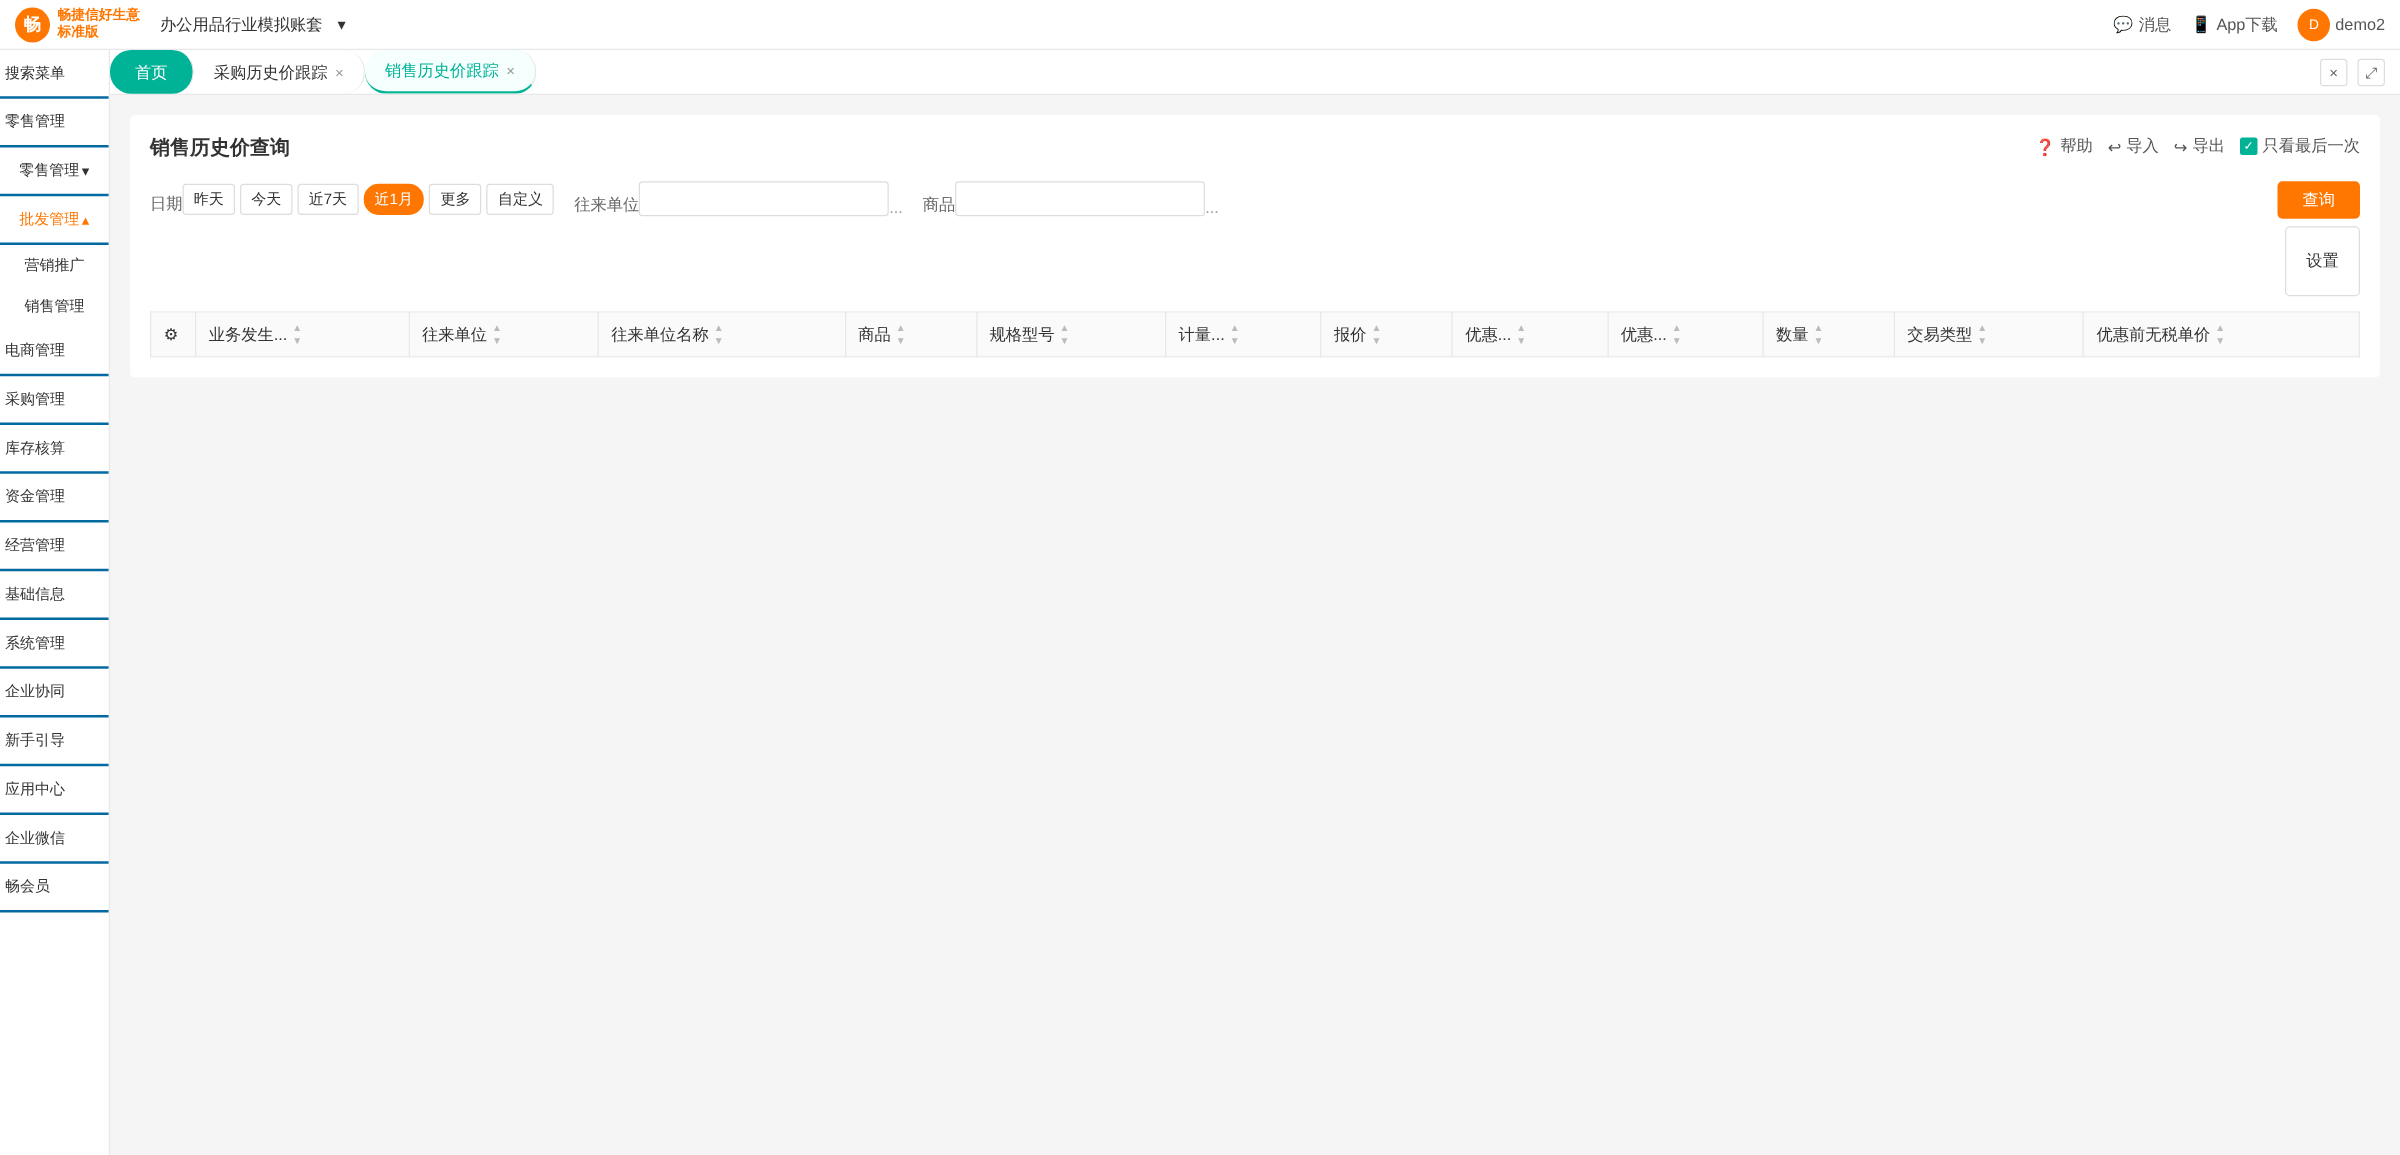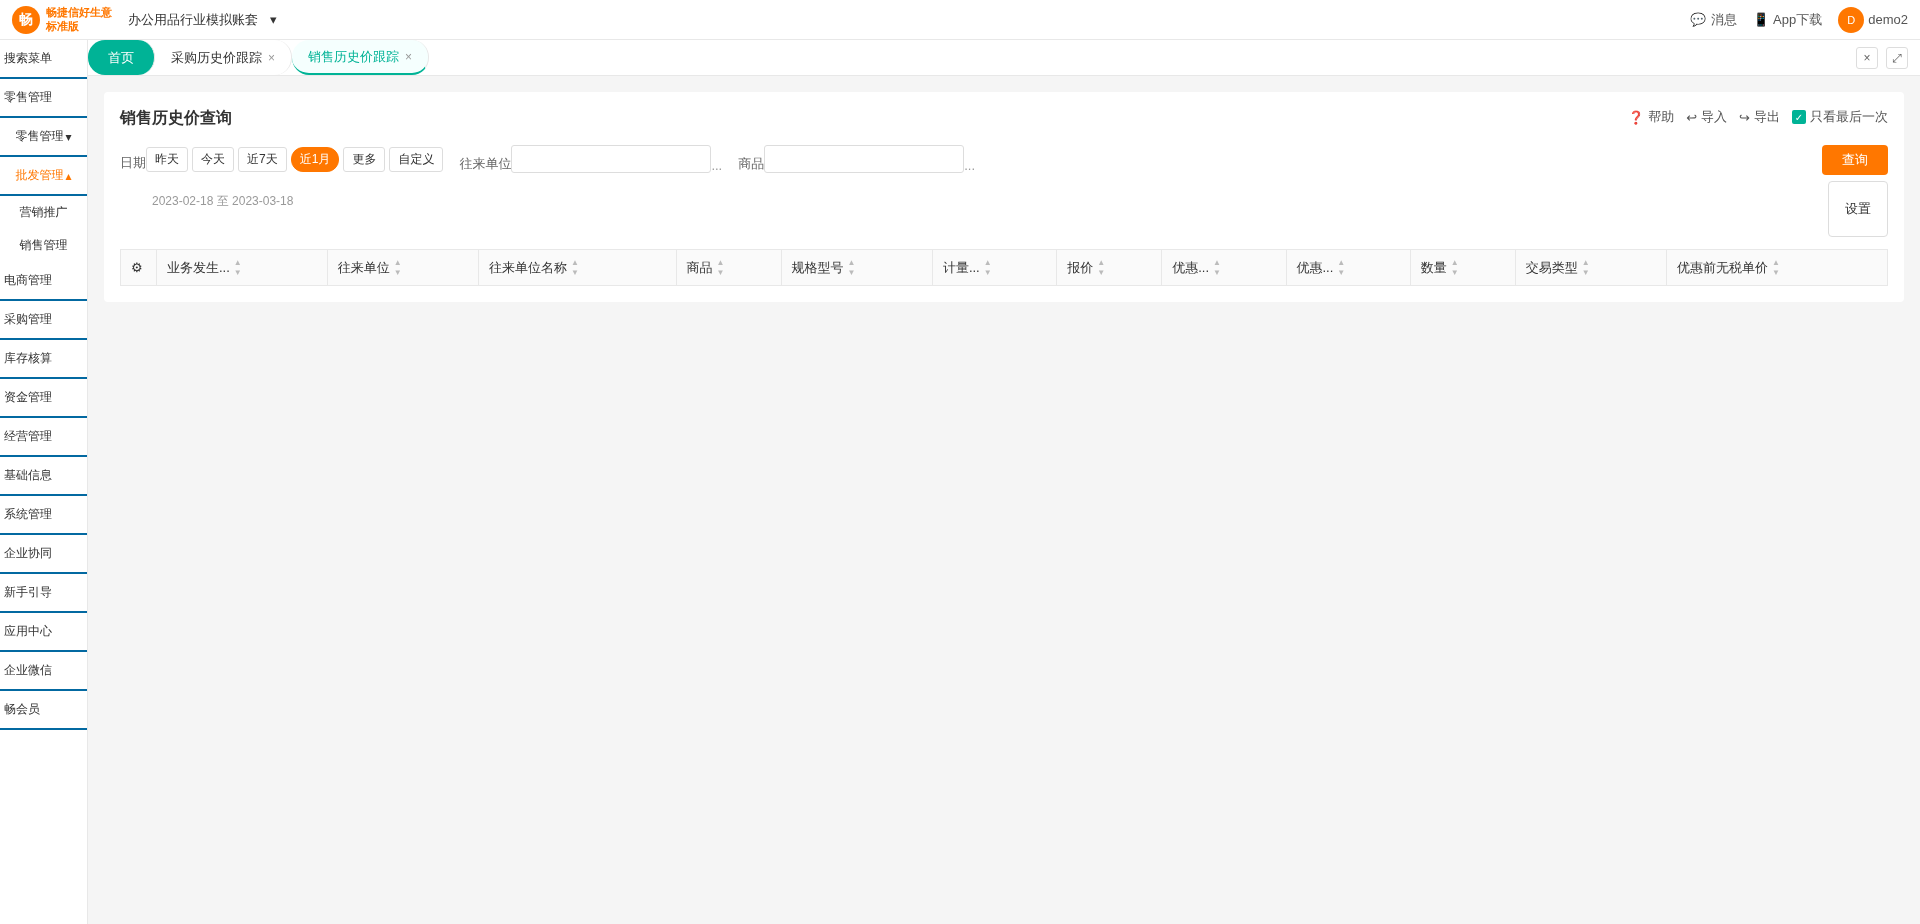--- a/index.html
+++ b/index.html
@@ -544,23 +544,20 @@
                 <input class="filter-input" type="text" placeholder="" style="">
                 <span class="filter-dots">...</span>
               </div>
               <div class="filter-group">
                 <span class="filter-label">商品</span>
                 <input class="filter-input" type="text" placeholder="" style="">
                 <span class="filter-dots">...</span>
               </div>
             </div>
 
-            <div style="display:flex; align-items:center; gap:8px; padding-left:28px;">
-              <span class="date-range-text">2023-02-18 至 2023-03-18</span>
-            </div>
           </div>
           <div class="filters-actions">
             <button class="query-btn">查询</button>
             <button class="settings-btn">设置</button>
           </div>
         </div>
 
         <div style="overflow-x:auto;">
           <table class="data-table">
             <thead>

